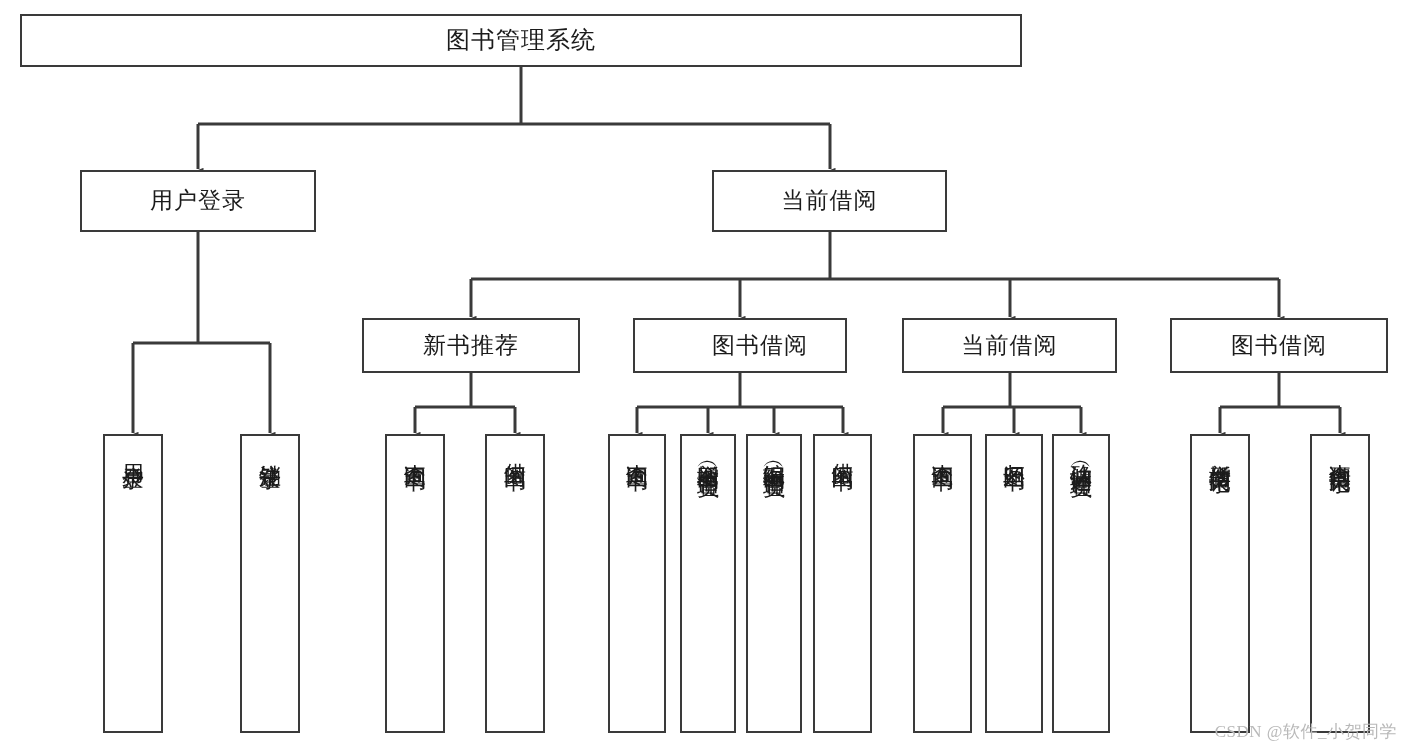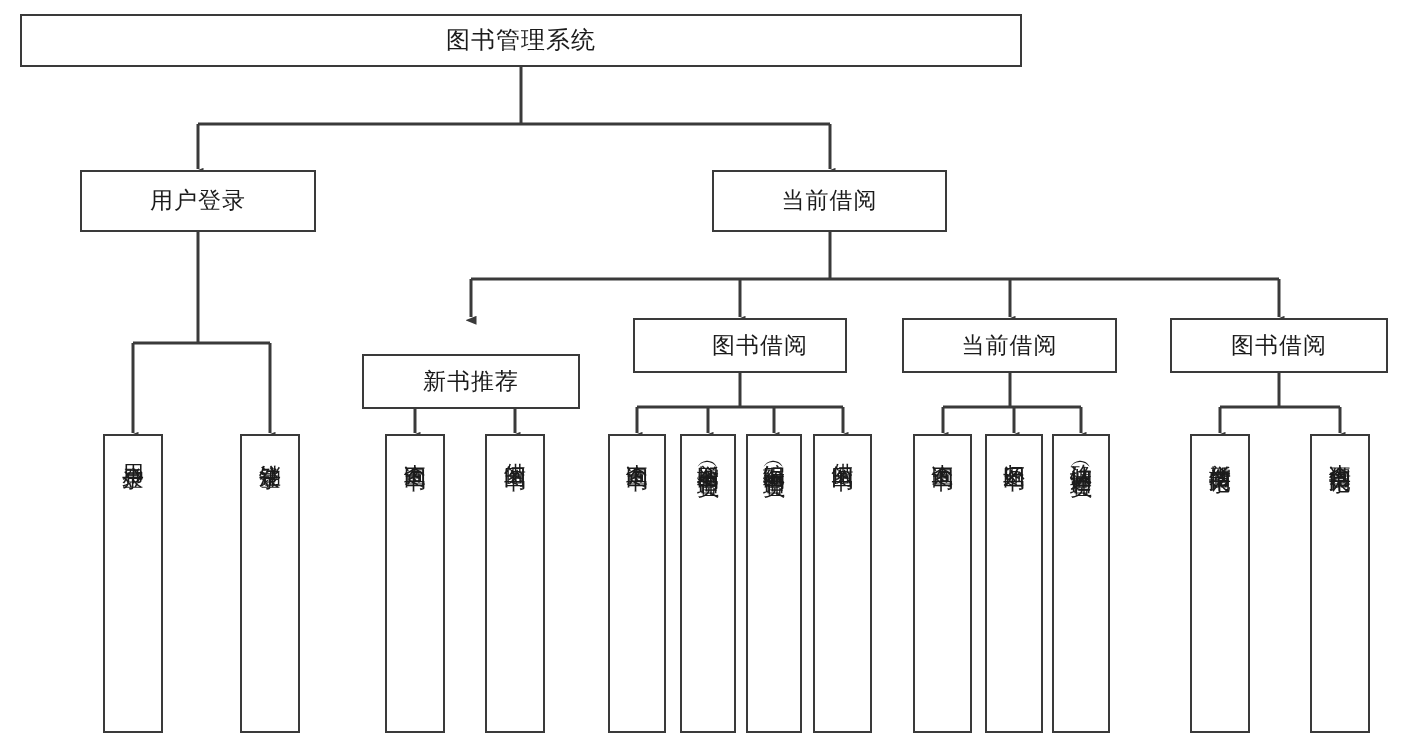--- a/index.html
+++ b/index.html
@@ -119,21 +119,21 @@
   <div id="node-layer">
       <div class="node horiz root" style="left: 20px; top: 14px; width: 1002px; height: 53px;">
         <span>图书管理系统</span>
       </div>
       <div class="node horiz" style="left: 80px; top: 170px; width: 236px; height: 62px;">
         <span>用户登录</span>
       </div>
       <div class="node horiz" style="left: 712px; top: 170px; width: 235px; height: 62px;">
         <span>当前借阅</span>
       </div>
-      <div class="node horiz" style="left: 362px; top: 318px; width: 218px; height: 55px; margin-top: 36px;">
+      <div class="node horiz" style="left: 362px; top: 318px; width: 218px; height: 55px;">
         <span>新书推荐</span>
       </div>
       <div class="node horiz" style="left: 633px; top: 318px; width: 214px; height: 55px; padding-left: 40px;">
         <span>图书借阅</span>
       </div>
       <div class="node horiz" style="left: 902px; top: 318px; width: 215px; height: 55px;">
         <span>当前借阅</span>
       </div>
       <div class="node horiz" style="left: 1170px; top: 318px; width: 218px; height: 55px;">
         <span>图书借阅</span>
@@ -172,13 +172,14 @@
         <span class="vlabel">确认归还（管理员）</span>
       </div>
       <div class="node leaf" style="left: 1190px; top: 434px; width: 60px; height: 299px;">
         <span class="vlabel">新增借阅记录</span>
       </div>
       <div class="node leaf" style="left: 1310px; top: 434px; width: 60px; height: 299px;">
         <span class="vlabel">查询借阅记录</span>
       </div>
     </div>
 
+  <div class="watermark">CSDN @软件_小贺同学</div>
 </div>
 
 </body></html>

